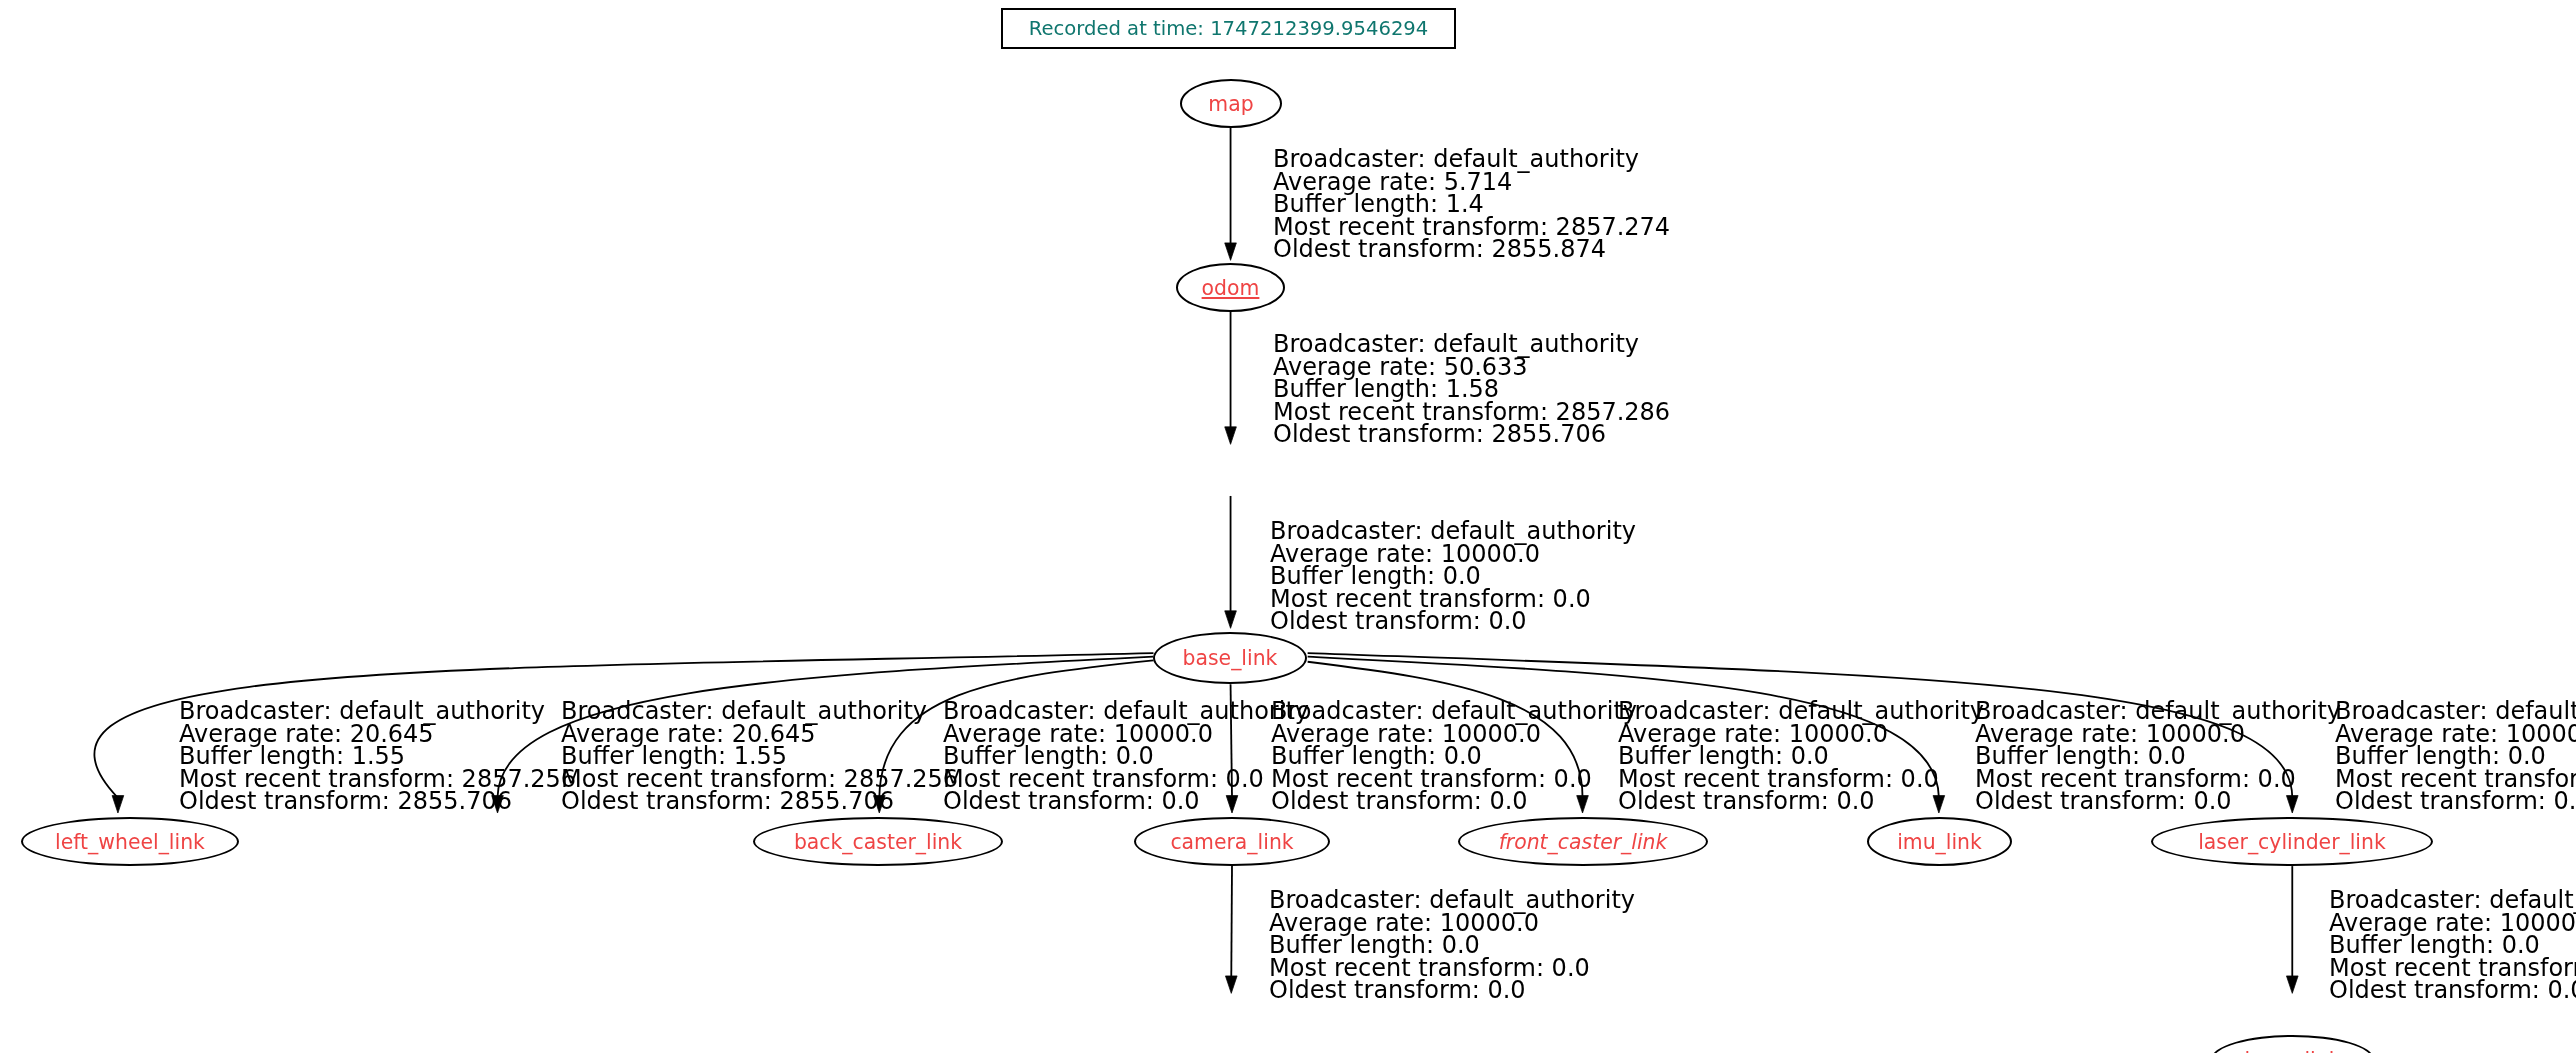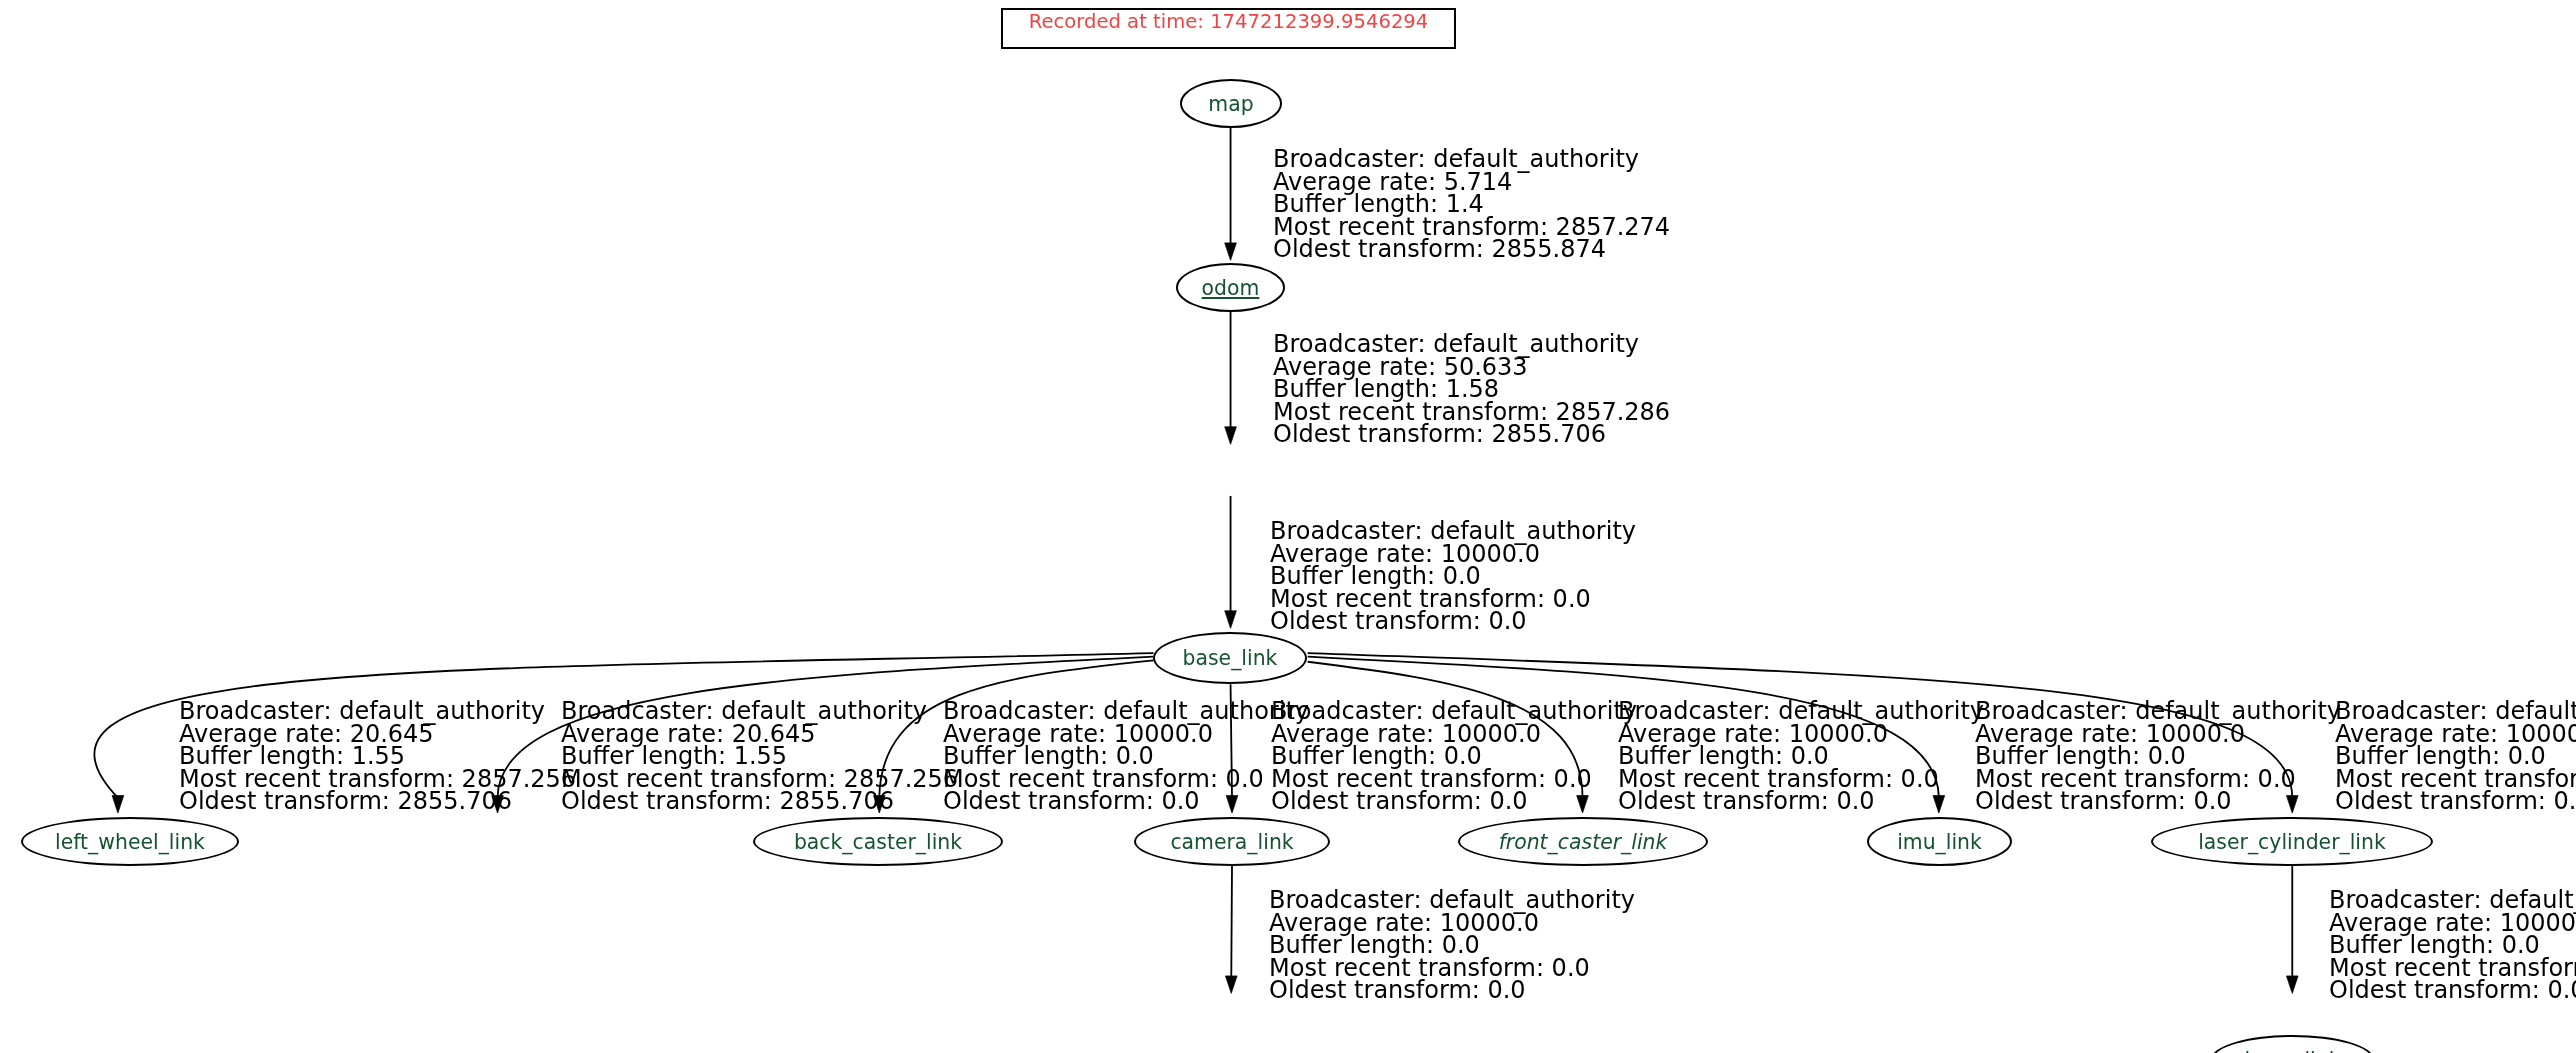--- a/index.html
+++ b/index.html
@@ -33,44 +33,44 @@
   }
   .node {
     position: absolute;
     border: 2.2px solid #000000;
     border-radius: 50%;
     background: #ffffff;
     display: flex;
     align-items: center;
     justify-content: center;
     font-size: 20.4px;
-    color: #14532d;
+    color: #ef4444;
     box-sizing: border-box;
     text-align: right;
   }
   .edge-label {
     position: absolute;
     font-size: 24px;
     line-height: 22.5px;
     color: #000000;
     white-space: pre;
   }
   #title-box {
     position: absolute;
     left: 1001px;
     top: 8px;
     width: 455px;
     height: 41px;
     border: 2.2px solid #000000;
     background: #ffffff;
     display: flex;
-    align-items: flex-start;
+    align-items: center;
     justify-content: center;
     font-size: 19.6px;
-    color: #ef4444;
+    color: #0f766e;
     box-sizing: border-box;
   }
 </style>
 </head>
 <body>
 
 <div id="stage">
 
   <svg id="edge-layer" viewBox="0 0 3542 1448" xmlns="http://www.w3.org/2000/svg">
 

